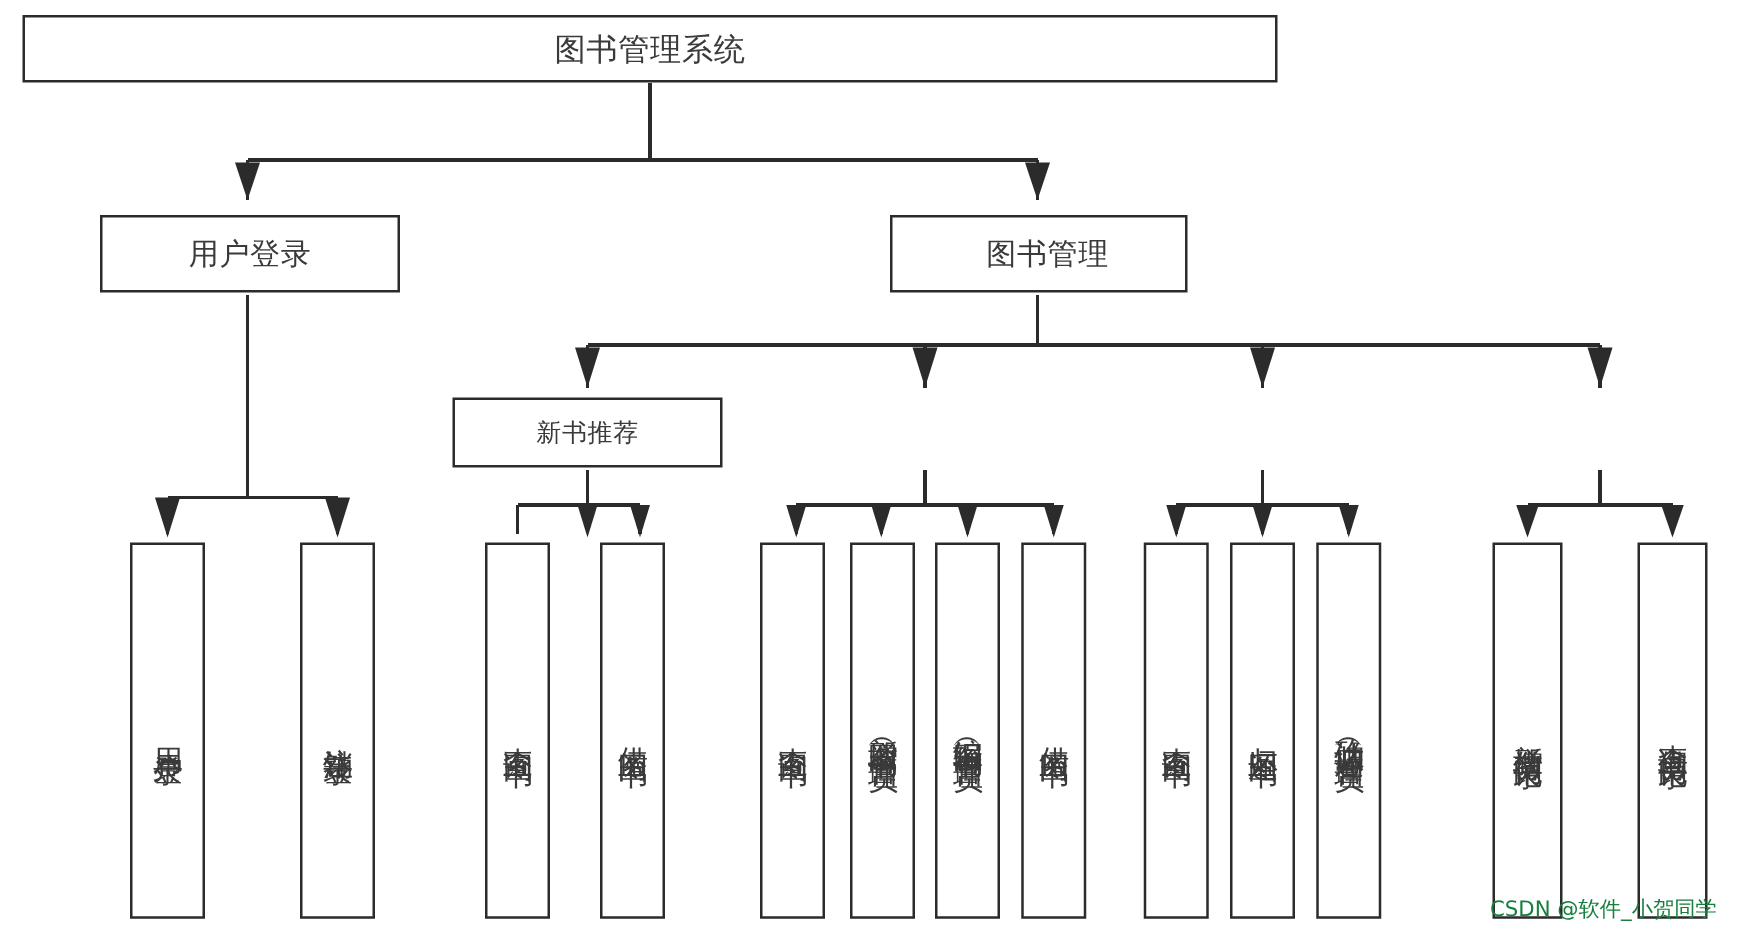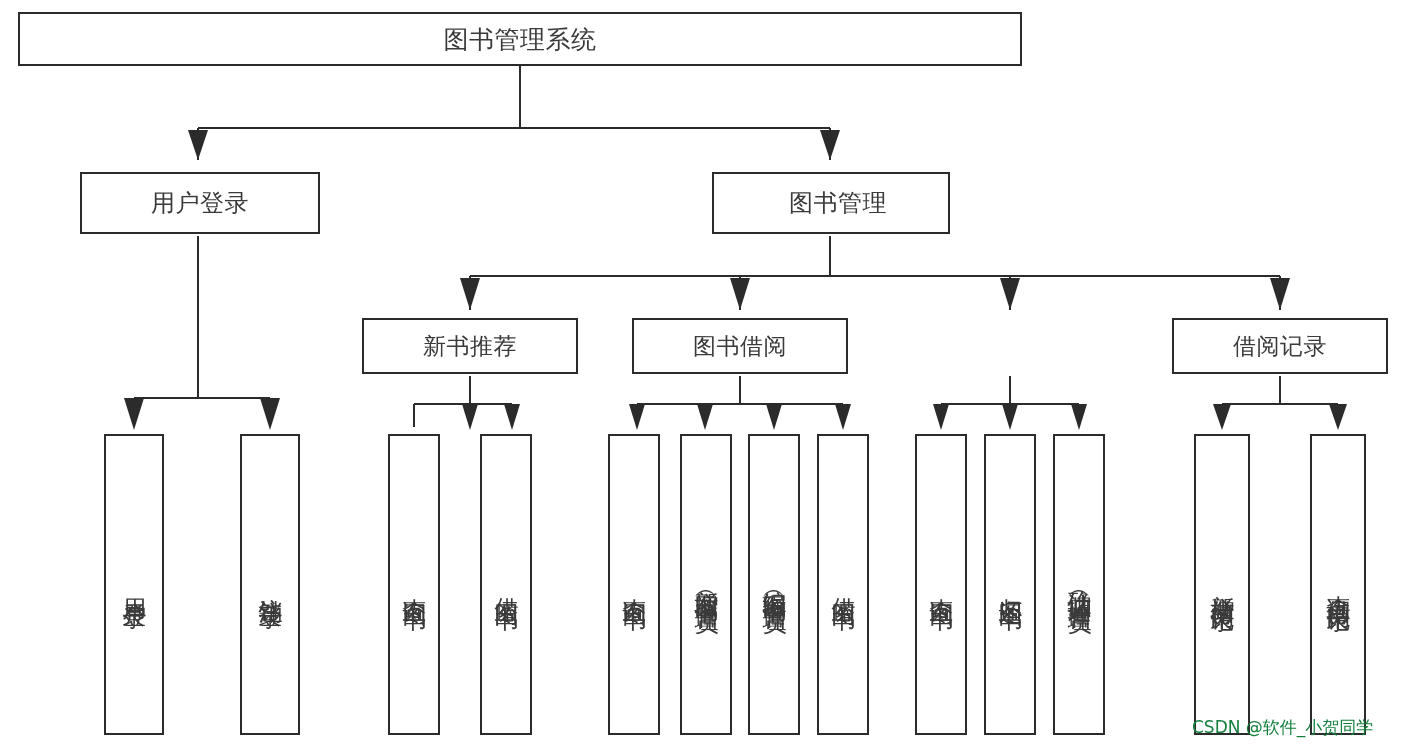--- a/index.html
+++ b/index.html
@@ -41,21 +41,21 @@
     white-space: nowrap;
     text-align: left;
   }
   .node-root .node-label {
     font-size: 25px;
   }
   .node-l2 .node-label {
     font-size: 24px;
   }
   .node-l3 .node-label {
-    font-size: 23px;
+    font-size: 20px;
   }
   .node-leaf {
     align-items: center;
     justify-content: center;
   }
   .node-leaf .node-label {
     writing-mode: vertical-rl;
     text-orientation: upright;
     font-size: 24px;
     line-height: 1.12;
@@ -163,26 +163,20 @@
   <div class="node-box node-l2" style="left:80px; top:172px; width:240px; height:62px;">
     <span class="node-label">用户登录</span>
   </div>
   <div class="node-box node-l2" style="left:712px; top:172px; width:238px; height:62px;padding-left:14px;">
     <span class="node-label">图书管理</span>
   </div>
 
   <div class="node-box node-l3" style="left:362px; top:318px; width:216px; height:56px;">
     <span class="node-label">新书推荐</span>
   </div>
-  <div class="node-box node-l3" style="left:632px; top:318px; width:216px; height:56px;">
-    <span class="node-label">图书借阅</span>
-  </div>
-  <div class="node-box node-l3" style="left:1172px; top:318px; width:216px; height:56px;">
-    <span class="node-label">借阅记录</span>
-  </div>
 
   <div class="node-box node-leaf" style="left:104px; top:434px; width:60px; height:301px;">
     <span class="node-label">用户登录</span>
   </div>
   <div class="node-box node-leaf" style="left:240px; top:434px; width:60px; height:301px;">
     <span class="node-label">注销登录</span>
   </div>
 
   <div class="node-box node-leaf" style="left:388px; top:434px; width:52px; height:301px;">
     <span class="node-label">查询图书</span>

